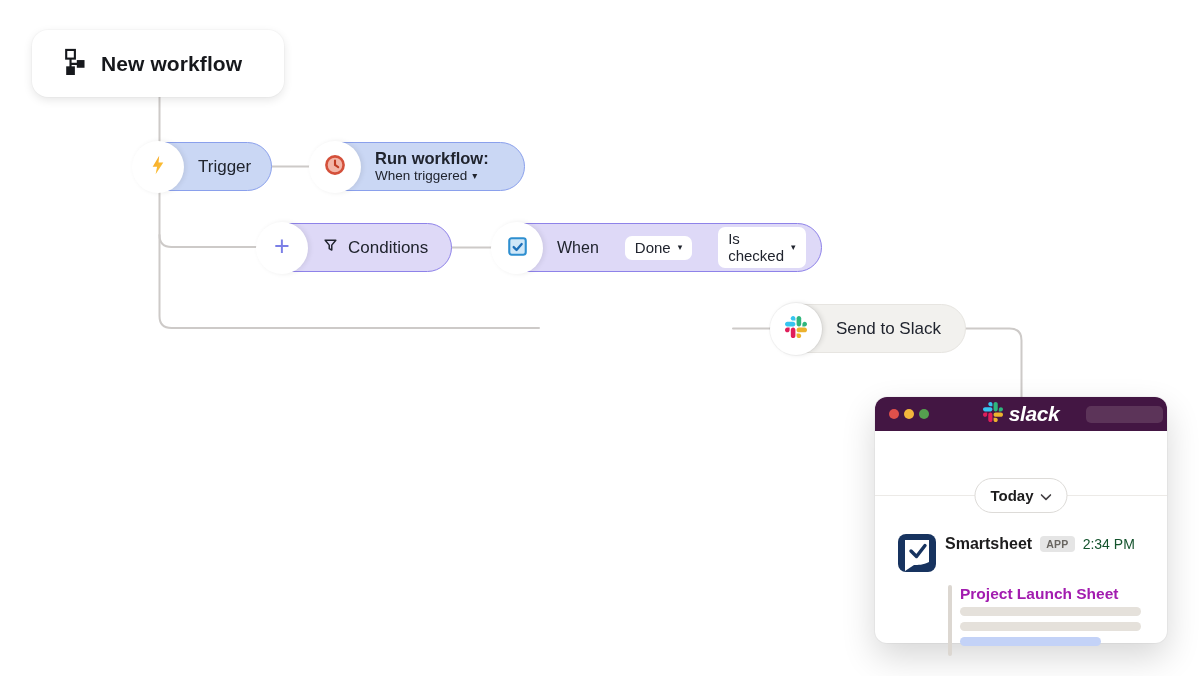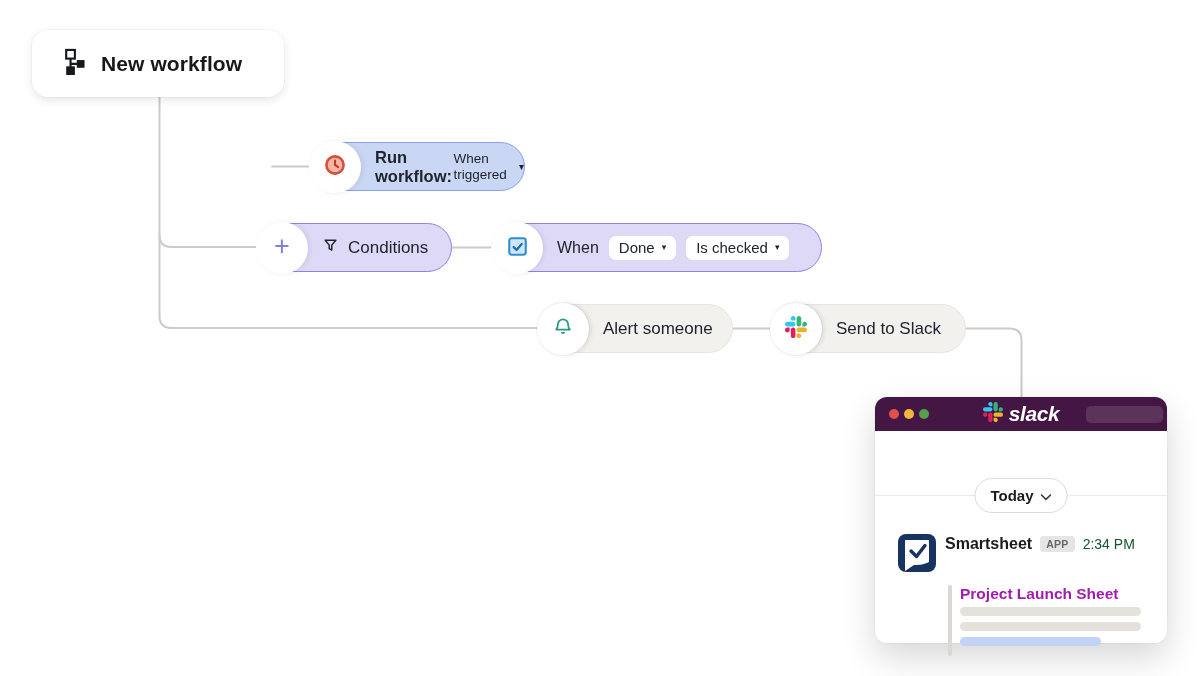--- a/index.html
+++ b/index.html
@@ -25,21 +25,21 @@
   .pill.lavender { background:#ded9f7; border:1.5px solid #8e82e9; }
   .pill.gray     { background:#f2f1ee; border:1.5px solid #e7e5e1; }
   .node-circle { position:absolute; left:-2px; top:-2px; width:52px; height:52px;
                  border-radius:50%; background:#ffffff;
                  box-shadow:2px 0 5px rgba(0,0,0,0.08);
                  display:flex; align-items:center; justify-content:center; }
   .pill .content { display:flex; align-items:center; gap:9px; padding-left:64px; padding-right:18px; }
   .pill .label { font-size:17px; color:#20242e; white-space:nowrap; }
   .plus-glyph { font-size:27px; font-weight:400; color:#7b7fe6; line-height:1; margin-top:-3px; }
 
-  .run-text { display:flex; flex-direction:row; line-height:1.15; padding-left:64px; }
+  .run-text { display:flex; flex-direction:column; line-height:1.15; padding-left:64px; }
   .run-title { font-size:16.5px; font-weight:700; color:#20242e; }
   .run-sub { font-size:13.5px; color:#20242e; display:flex; align-items:center; gap:5px; }
   .caret { font-size:10px; color:#20242e; }
 
   .chip { background:#ffffff; border-radius:7px; padding:3px 10px 4px 10px;
           display:flex; align-items:center; gap:7px; font-size:15px; font-weight:500; color:#20242e; }
   .chip .caret { font-size:9px; }
 
   
   .slack-window { position:absolute; left:875px; top:397px; width:292px; height:246px;
@@ -99,20 +99,38 @@
       <svg width="27" height="27" viewBox="0 0 28 28">
         <rect x="8.5" y="2" width="9" height="9" fill="none" stroke="#16181c" stroke-width="2.2"></rect>
         <path d="M13 11 V21 M13 16.5 H20" stroke="#16181c" stroke-width="2.2" fill="none"></path>
         <rect x="8.5" y="19" width="9" height="9" fill="#16181c"></rect>
         <rect x="19.5" y="12.5" width="8" height="8" fill="#16181c"></rect>
       </svg>
     </span>
     <span class="title">New workflow</span>
   </div>
 
+  <div class="pill blue" style="left:133px; top:142px; width:139px;">
+    <div class="node-circle">
+      <span>
+        <svg width="22" height="22" viewBox="0 0 24 24">
+          <defs>
+              <linearGradient id="bolt" x1="0" y1="0" x2="1" y2="1">
+            <stop offset="0" stop-color="#f6a426"></stop>
+                <stop offset="1" stop-color="#fcc83a"></stop>
+          </linearGradient>
+            </defs>
+          <path d="M13.3 2 L6.2 14 H11 L9.4 22 L17.8 9.4 H12.6 Z" fill="url(#bolt)"></path>
+        </svg>
+      </span>
+    </div>
+    <div class="content">
+      <span class="label">Trigger</span>
+    </div>
+  </div>
 
   <div class="pill blue" style="left:310px; top:142px; width:215px;">
     <div class="node-circle">
       <span>
         <svg width="24" height="24" viewBox="0 0 24 24">
           <circle cx="12" cy="12" r="8.6" fill="#f3b6a8" stroke="#d4503a" stroke-width="2.6"></circle>
           <path d="M12 7.6 V12 L15.2 14.1" stroke="#c03b22" stroke-width="2.1" fill="none" stroke-linecap="round"></path>
         </svg>
       </span>
     </div>
@@ -141,46 +159,33 @@
 
   <div class="pill lavender" style="left:492px; top:223px; width:330px;">
     <div class="node-circle">
       <span>
         <svg width="23" height="23" viewBox="0 0 24 24">
           <rect x="3.4" y="3.4" width="17.2" height="17.2" rx="2.5" fill="#cfe7f8" stroke="#2e8fd0" stroke-width="2.2"></rect>
           <path d="M8 12.6 L11 15.6 L16.4 9.4" stroke="#1d6fb8" stroke-width="2.4" fill="none" stroke-linecap="round" stroke-linejoin="round"></path>
         </svg>
       </span>
     </div>
-    <div class="content" style="gap:10px;">
+    <div class="content" style="gap:26px;">
       <span class="label" style="font-size:16px;">When</span>
       <span class="chip">
         <span>Done</span>
         <span class="caret">▾</span>
       </span>
       <span class="chip">
         <span>Is checked</span>
         <span class="caret">▾</span>
       </span>
     </div>
   </div>
 
-  <div class="pill gray" style="left:538px; top:304px; width:195px;">
-    <div class="node-circle" style="box-shadow:2px 0 5px rgba(0,0,0,0.10), 0 0 0 1px rgba(0,0,0,0.04);">
-      <span>
-        <svg width="22" height="22" viewBox="0 0 24 24">
-          <path d="M12 3.6 a5.6 5.6 0 0 1 5.6 5.6 c0 3.3 1 4.7 1.9 5.6 H4.5 c.9-.9 1.9-2.3 1.9-5.6 A5.6 5.6 0 0 1 12 3.6 Z" fill="none" stroke="#279a84" stroke-width="1.9" stroke-linejoin="round"></path>
-          <path d="M9.8 17.4 a2.2 2.2 0 0 0 4.4 0" fill="#279a84"></path>
-        </svg>
-      </span>
-    </div>
-    <div class="content">
-      <span class="label">Alert someone</span>
-    </div>
-  </div>
 
   <div class="pill gray" style="left:771px; top:304px; width:195px;">
     <div class="node-circle" style="box-shadow:2px 0 5px rgba(0,0,0,0.10), 0 0 0 1px rgba(0,0,0,0.04);">
       <span>
         <svg width="22" height="22" viewBox="0 0 122.8 122.8">
           <path d="M25.8 77.6c0 7.1-5.8 12.9-12.9 12.9S0 84.7 0 77.6s5.8-12.9 12.9-12.9h12.9v12.9z" fill="#E01E5A"></path>
           <path d="M32.3 77.6c0-7.1 5.8-12.9 12.9-12.9s12.9 5.8 12.9 12.9v32.3c0 7.1-5.8 12.9-12.9 12.9s-12.9-5.8-12.9-12.9V77.6z" fill="#E01E5A"></path>
           <path d="M45.2 25.8c-7.1 0-12.9-5.8-12.9-12.9S38.1 0 45.2 0s12.9 5.8 12.9 12.9v12.9H45.2z" fill="#36C5F0"></path>
           <path d="M45.2 32.3c7.1 0 12.9 5.8 12.9 12.9s-5.8 12.9-12.9 12.9H12.9C5.8 58.1 0 52.3 0 45.2s5.8-12.9 12.9-12.9h32.3z" fill="#36C5F0"></path>
           <path d="M97 45.2c0-7.1 5.8-12.9 12.9-12.9s12.9 5.8 12.9 12.9-5.8 12.9-12.9 12.9H97V45.2z" fill="#2EB67D"></path>

